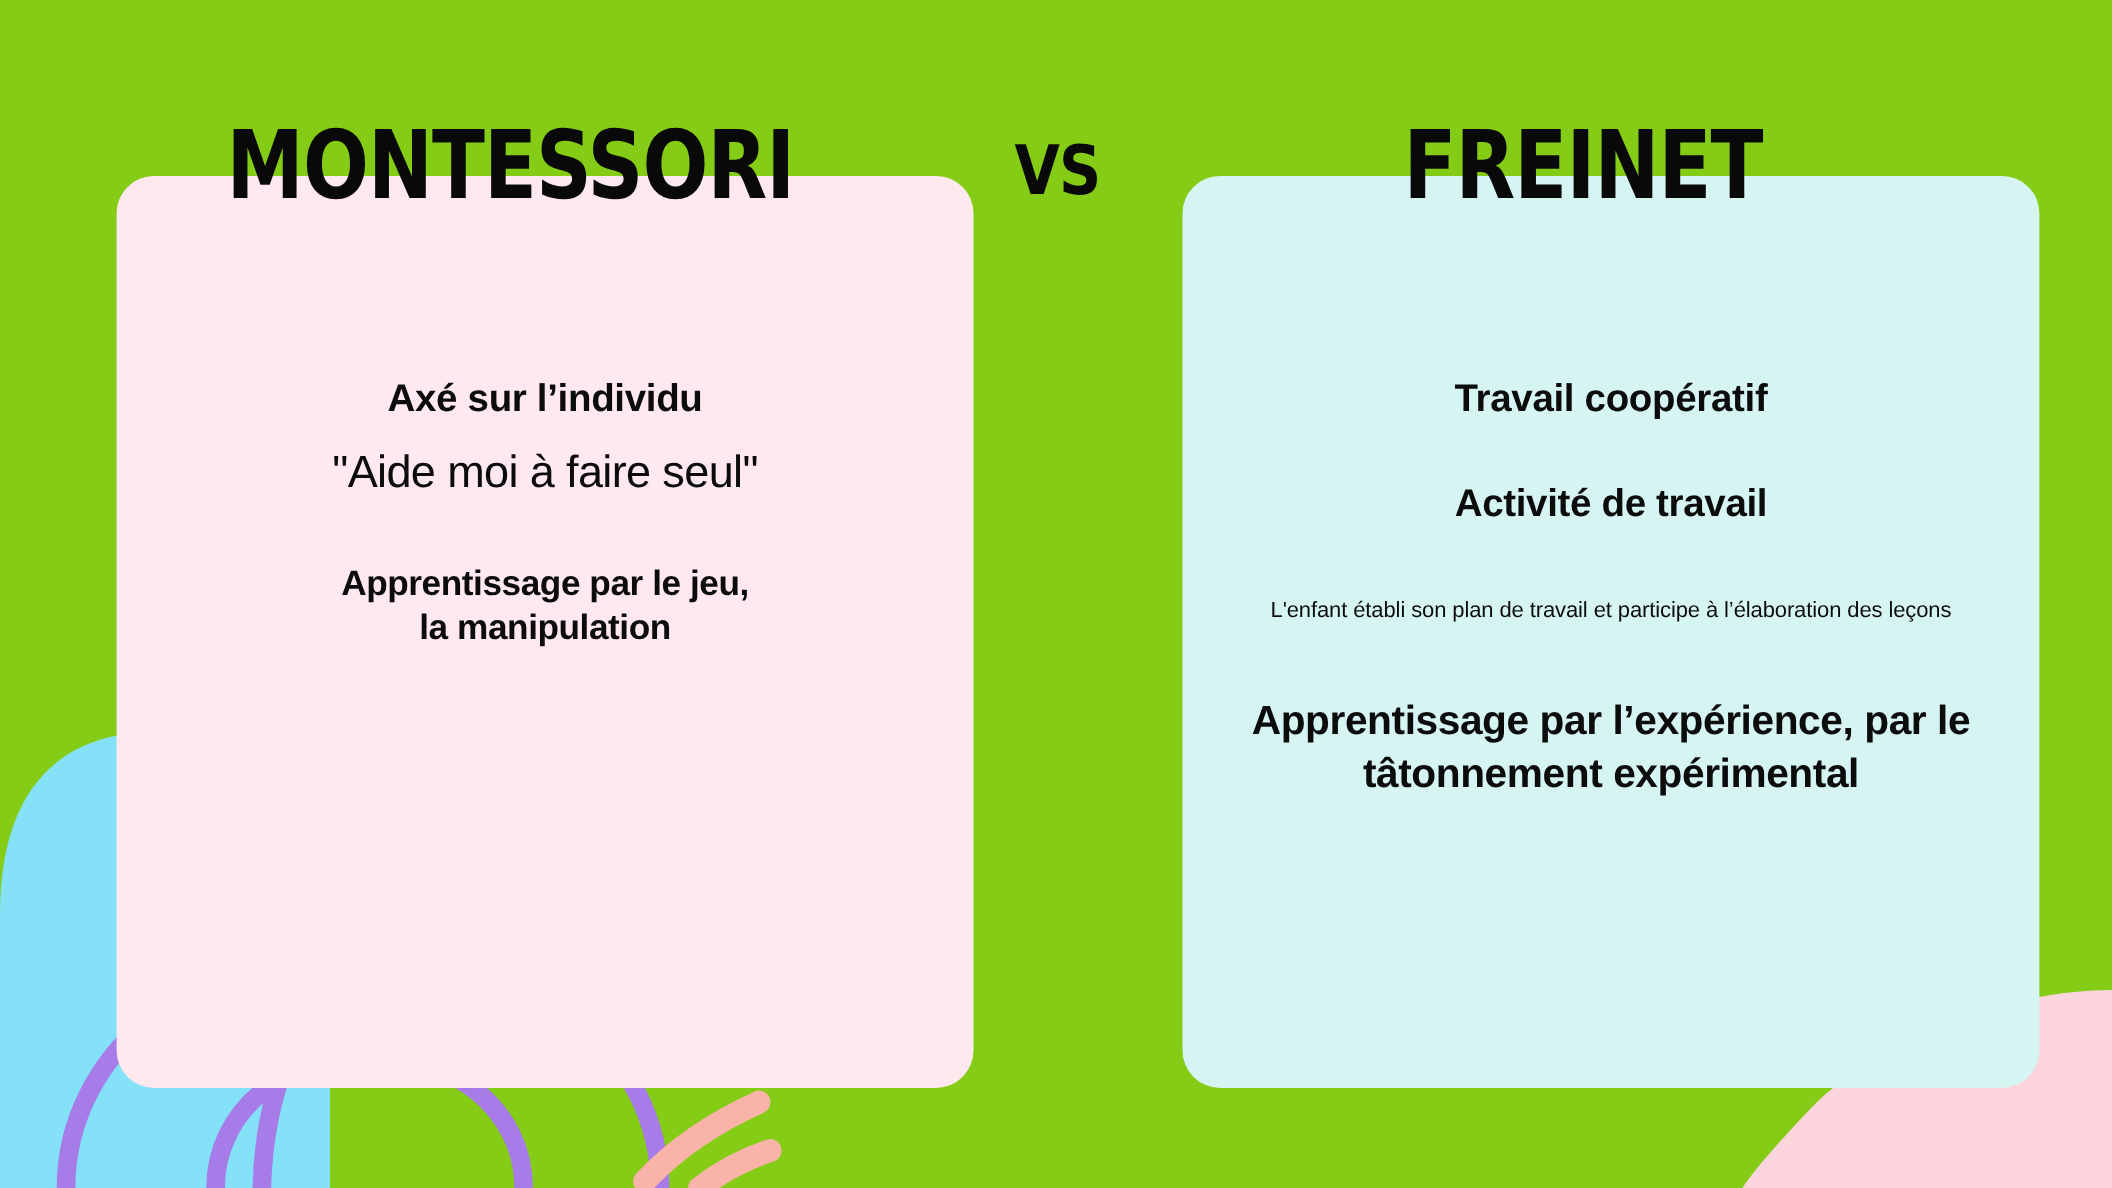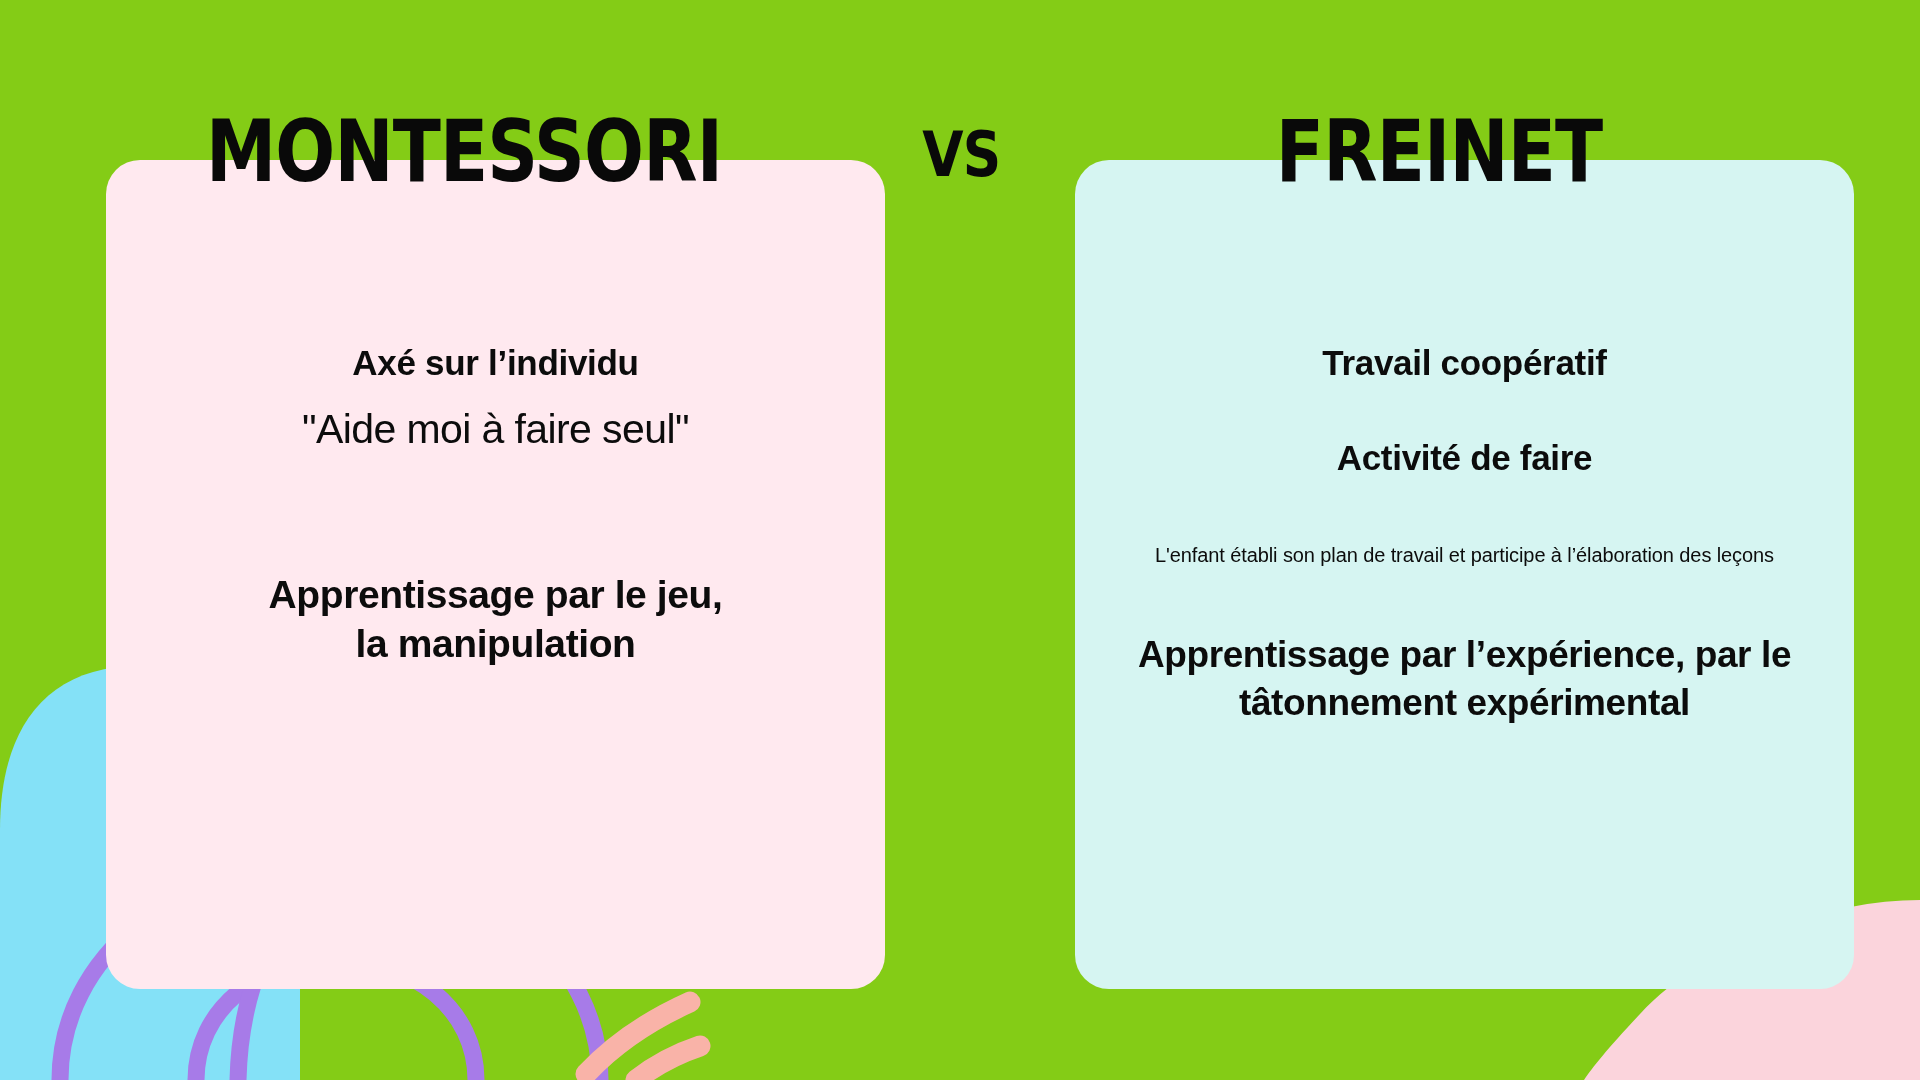--- a/index.html
+++ b/index.html
@@ -121,22 +121,22 @@
     line-height: 1.18;
     letter-spacing: -0.3px;
   }
   .m-line2 {
     margin-top: 22px;
     font-size: 41px;
     line-height: 1.18;
     letter-spacing: -0.6px;
   }
   .m-line3 {
-    margin-top: 116px;
-    font-size: 39px;
+    margin-top: 56px;
+    font-size: 32px;
     line-height: 1.26;
     letter-spacing: -0.4px;
   }
 
   
   .f-line1 {
     margin-top: 182px;
     font-size: 35px;
     line-height: 1.18;
     letter-spacing: -0.3px;
@@ -195,18 +195,18 @@
   <div class="title title-freinet">FREINET</div>
 
   <div class="card card-montessori">
     <div class="block bold m-line1">Axé sur l’individu</div>
     <div class="block regular m-line2">"Aide moi à faire seul"</div>
     <div class="block bold m-line3">Apprentissage par le jeu,<br>la manipulation</div>
   </div>
 
   <div class="card card-freinet">
     <div class="block bold f-line1">Travail coopératif</div>
-    <div class="block bold f-line2">Activité de faire</div>
+    <div class="block bold f-line2">Activité de travail</div>
     <div class="block regular f-line3">L'enfant établi son plan de travail et participe à l’élaboration des leçons</div>
     <div class="block bold f-line4">Apprentissage par l’expérience, par le tâtonnement expérimental</div>
   </div>
 
 </div>
 
 </body></html>

